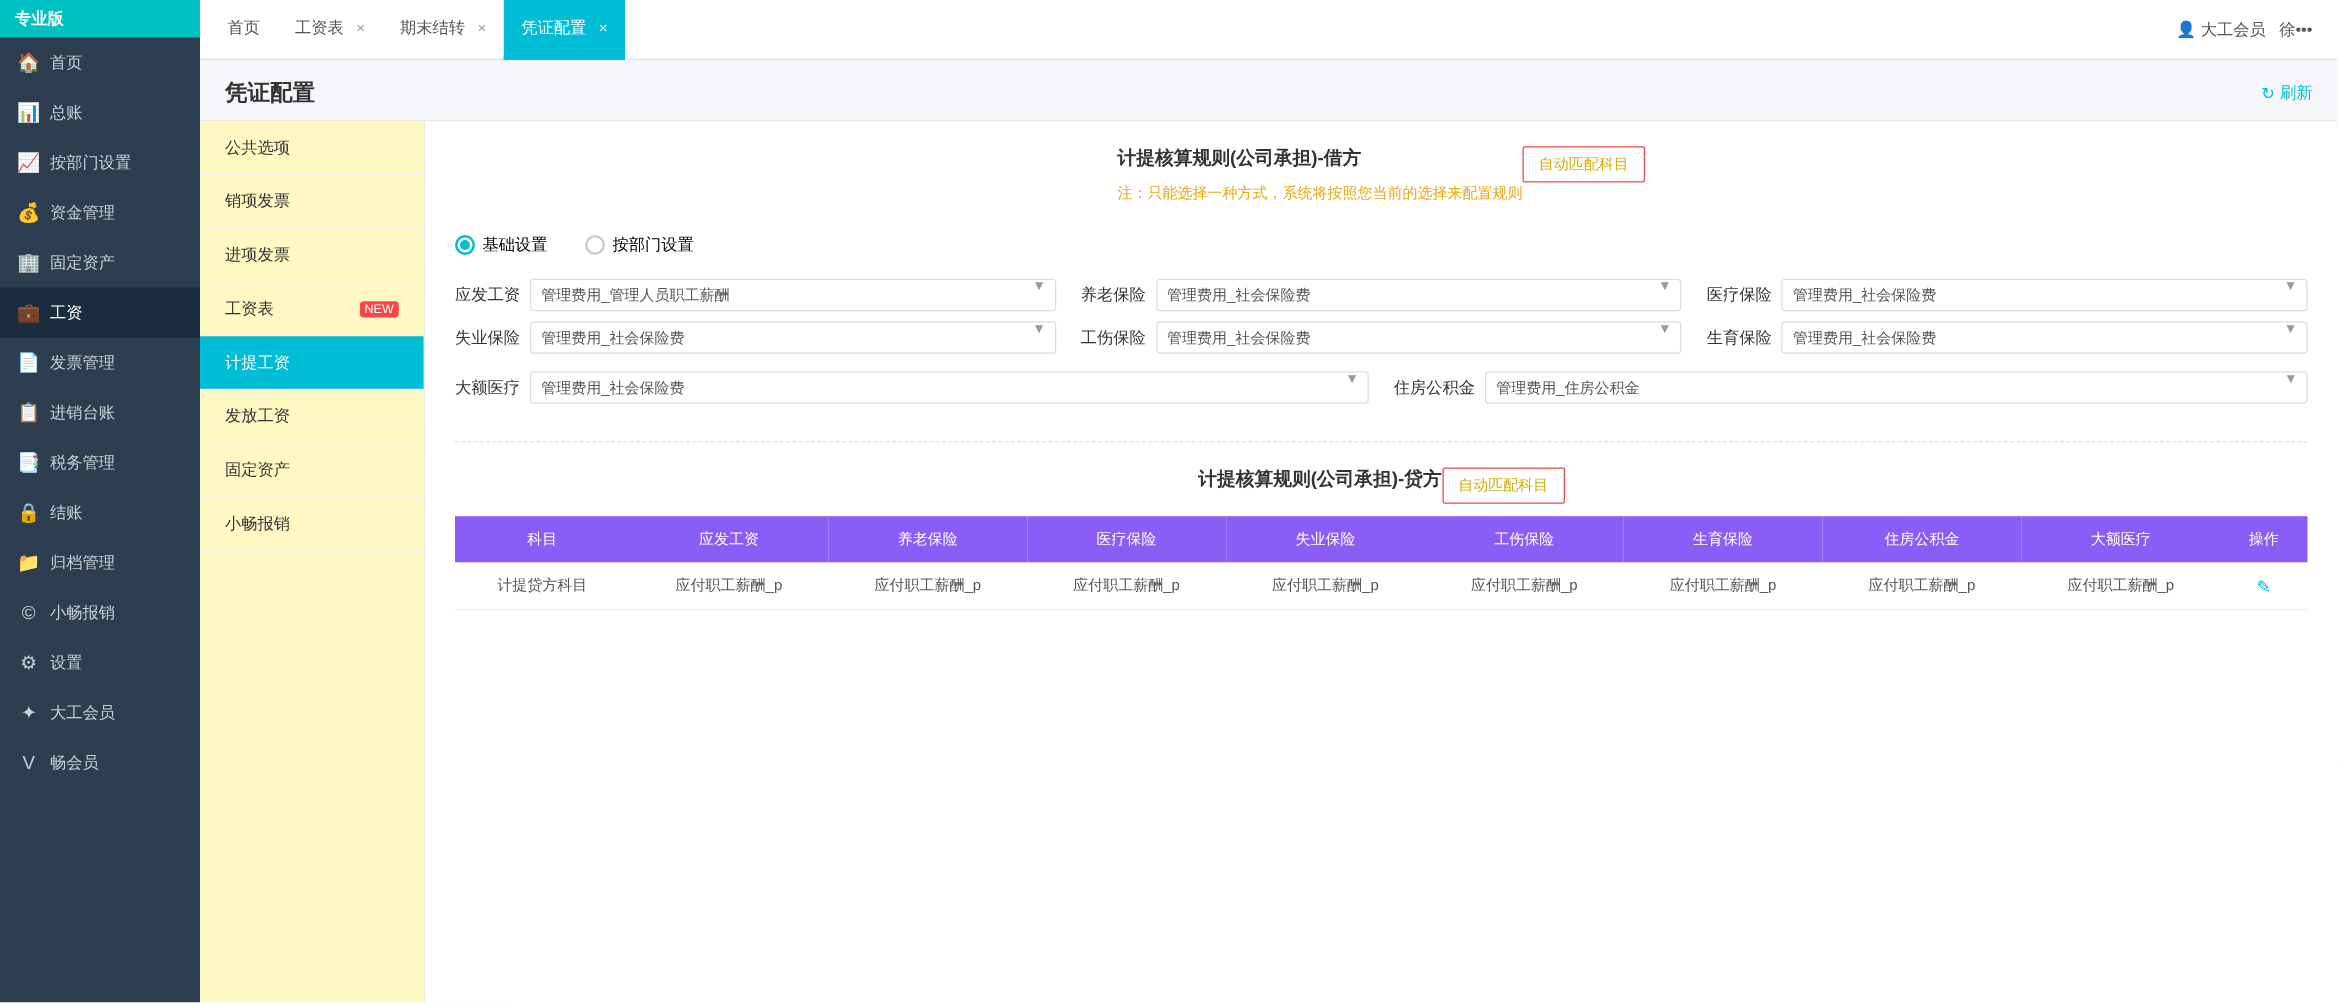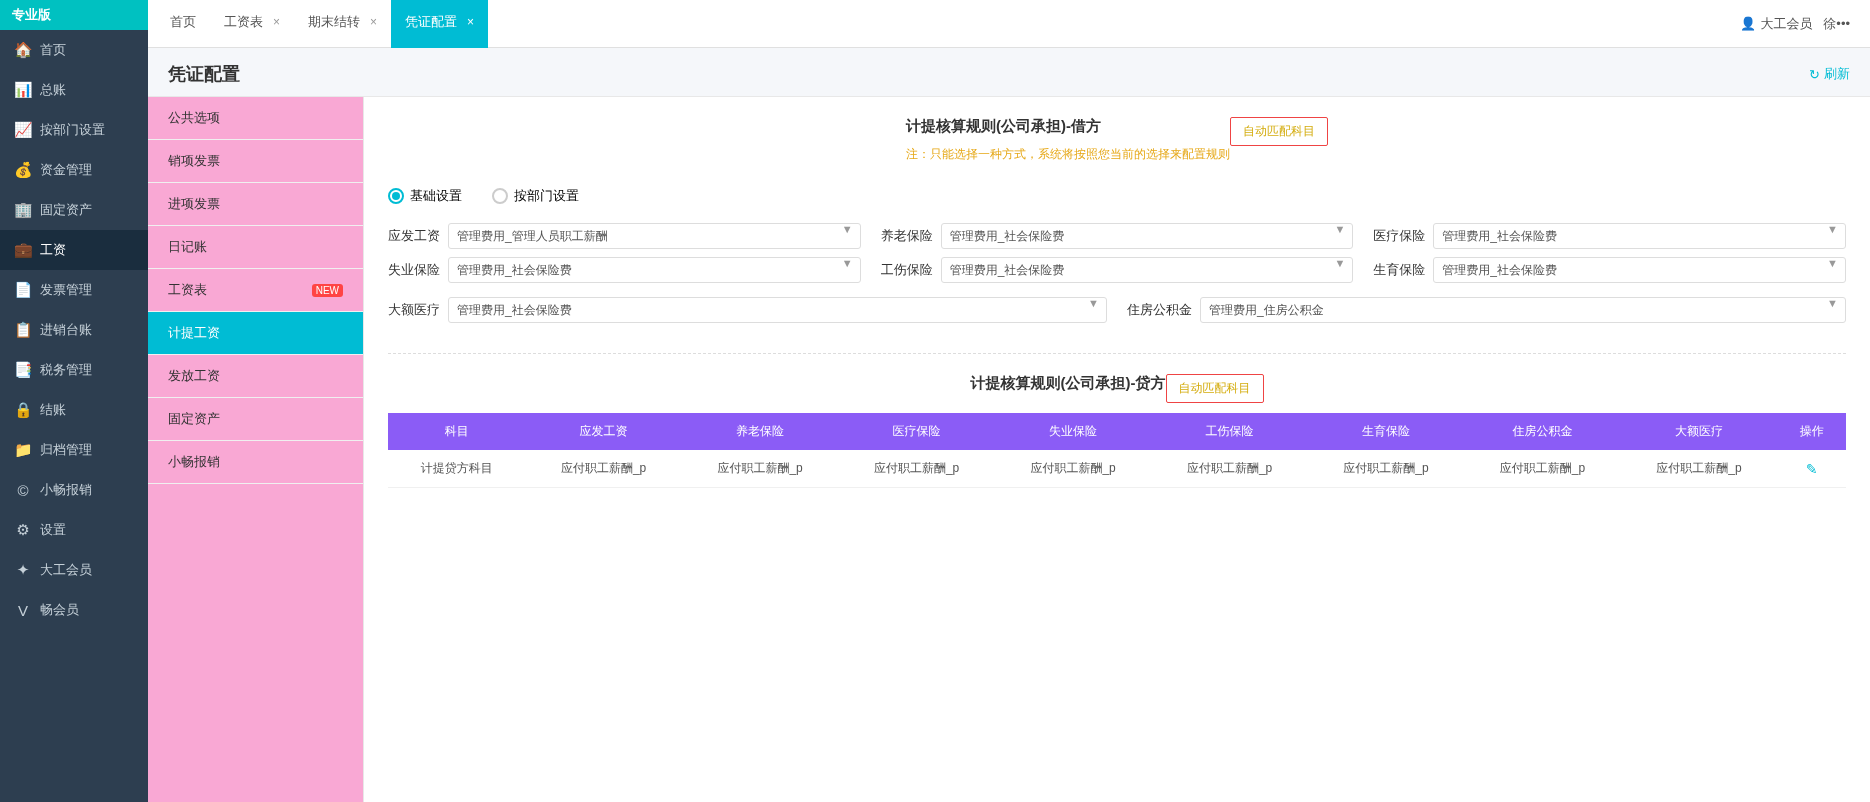--- a/index.html
+++ b/index.html
@@ -1,20 +1,20 @@
 <!DOCTYPE html>
 <html><head>
   <meta charset="utf-8">
   <style>
     * { box-sizing: border-box; margin: 0; padding: 0; }
     body { font-family: 'Microsoft YaHei', Arial, sans-serif; font-size: 13px; background: #f5f5f5; display: flex; height: 802px; overflow: hidden; }
 
     
     .sidebar {
-      width: 148px;
+      width: 160px;
       background: #2d3e50;
       display: flex;
       flex-direction: column;
       color: #ccc;
       flex-shrink: 0;
       height: 100%;
     }
     .sidebar-header {
       background: #00c1c1;
       color: white;
@@ -105,22 +105,22 @@
       gap: 4px;
     }
 
     
     .content-area {
       display: flex;
       flex: 1;
       overflow: hidden;
     }
     .left-nav {
-      width: 216px;
-      background: #f9a8d4;
+      width: 180px;
+      background: #fef9c3;
       border-right: 1px solid #e8e8e8;
       overflow-y: auto;
       flex-shrink: 0;
     }
     .left-nav-item {
       padding: 12px 20px;
       cursor: pointer;
       color: #333;
       font-size: 13px;
       display: flex;
@@ -440,23 +440,20 @@
     <div class="left-nav">
       <div id="left-nav-items">
           <div class="left-nav-item">
             <span>公共选项</span>
           </div>
           <div class="left-nav-item">
             <span>销项发票</span>
           </div>
           <div class="left-nav-item">
             <span>进项发票</span>
-          </div>
-          <div class="left-nav-item">
-            <span>日记账</span>
           </div>
           <div class="left-nav-item">
             <span>工资表</span>
             <span class="new-badge">NEW</span>
           </div>
           <div class="left-nav-item active">
             <span>计提工资</span>
           </div>
           <div class="left-nav-item">
             <span>发放工资</span>

